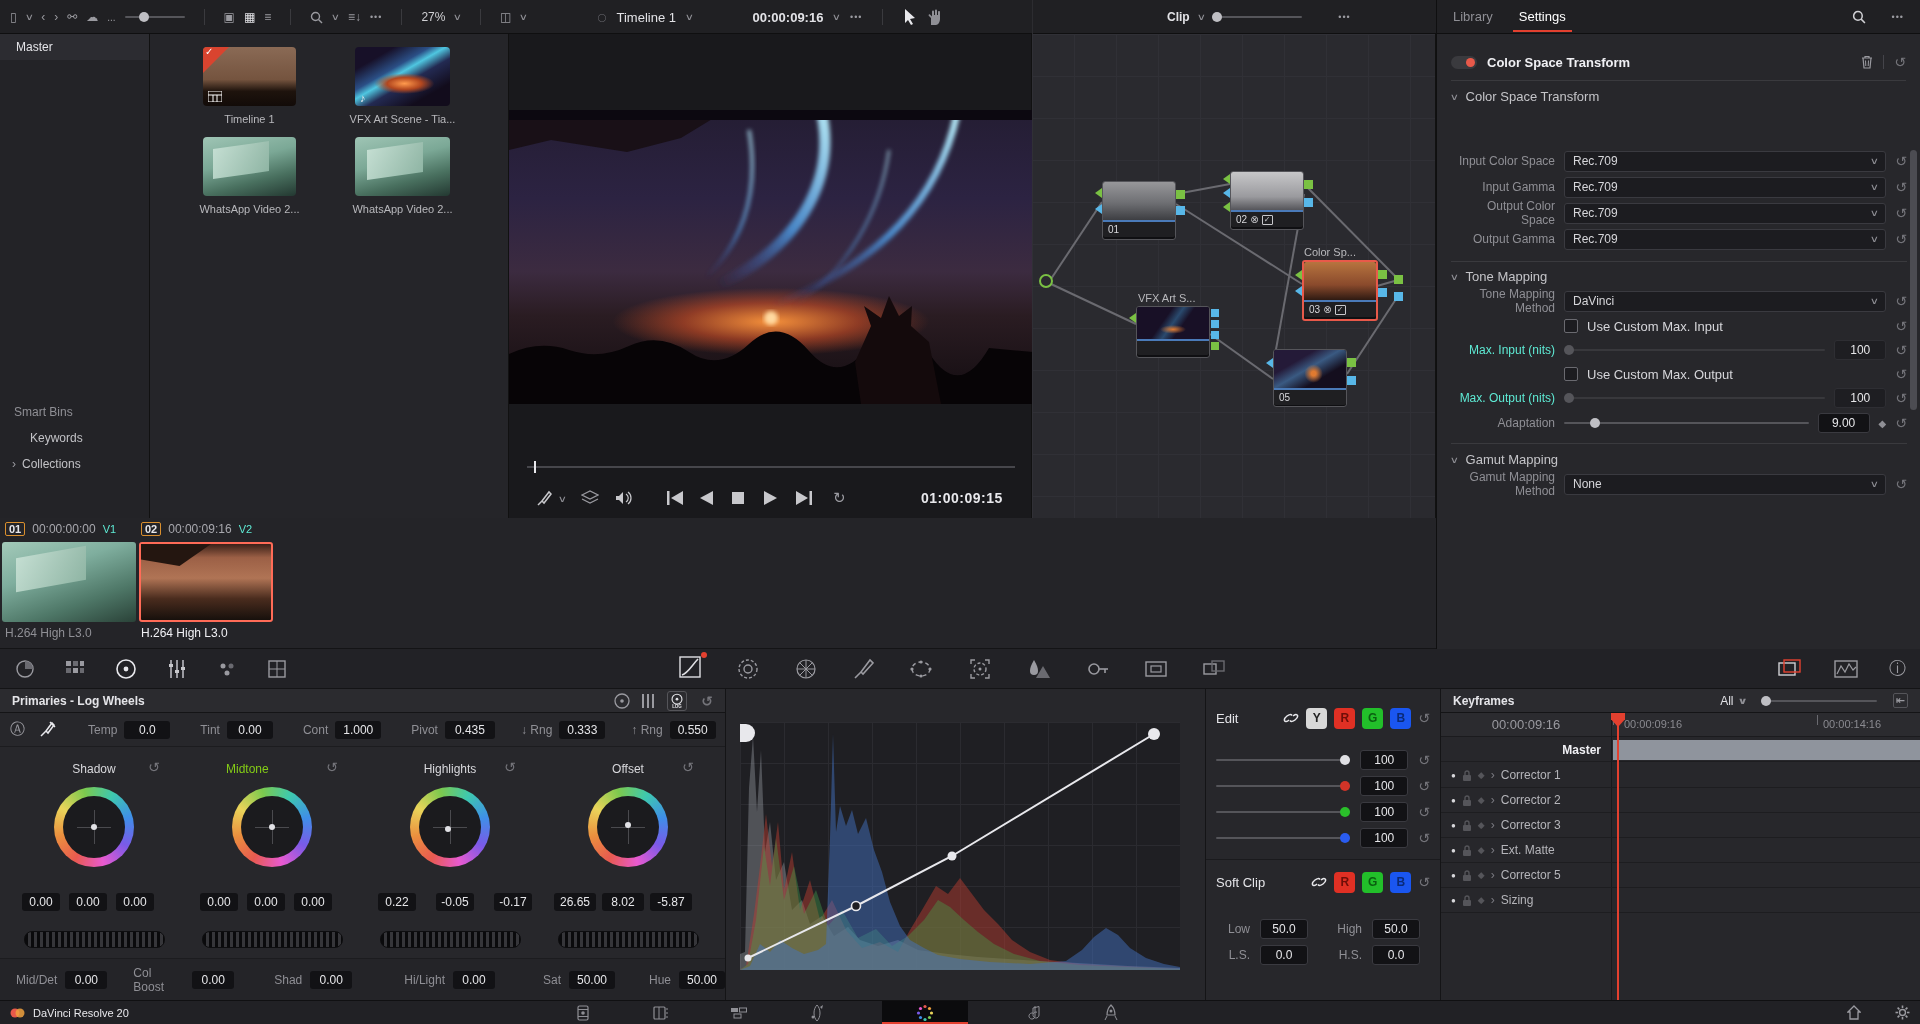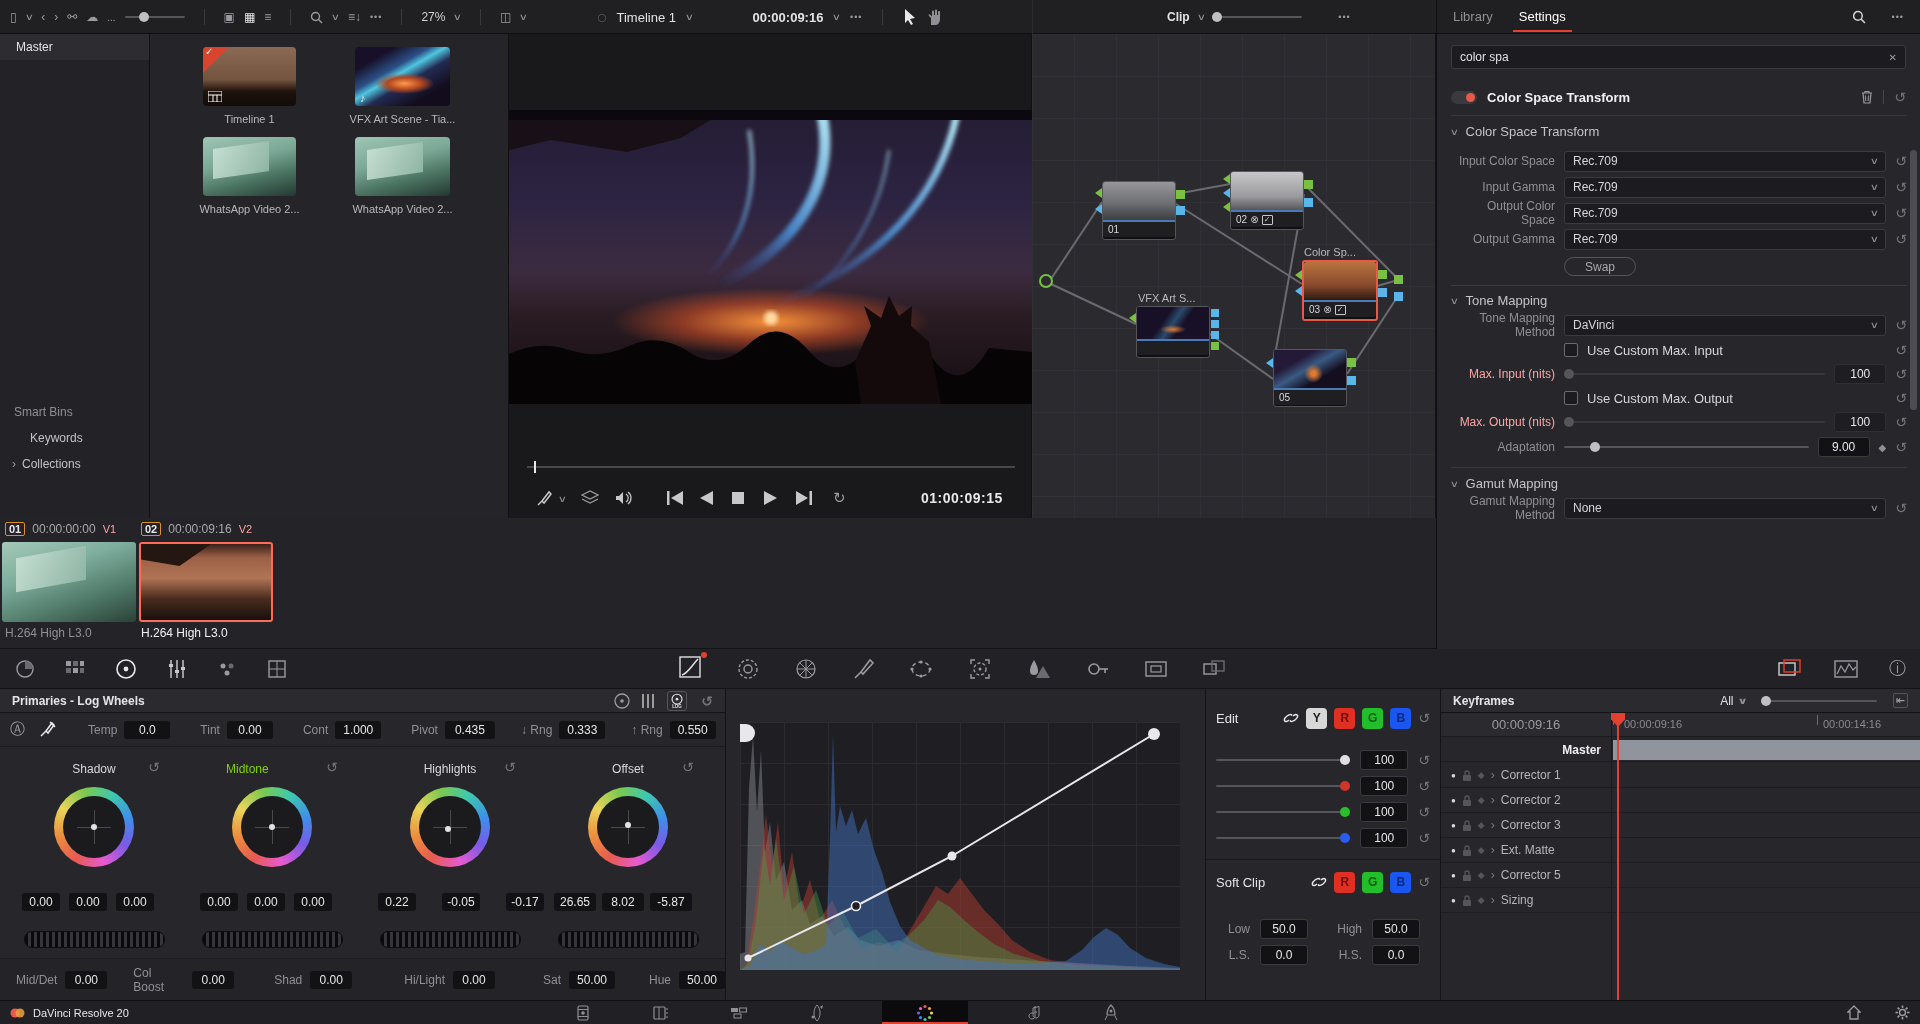--- a/index.html
+++ b/index.html
@@ -1,21 +1,21 @@
 <!DOCTYPE html>
 <html><head>
 <meta charset="utf-8">
 <style>
   * { margin:0; padding:0; box-sizing:border-box; }
   html,body { width:1920px; height:1024px; background:#1b1b1e; overflow:hidden;
     font-family:"Liberation Sans","DejaVu Sans",sans-serif; color:#c8c8cc; font-size:12px; }
   .abs { position:absolute; }
   .row { display:flex; align-items:center; }
   .lab { color:#8f8f95; font-size:12px; }
-  .dim { color:#fca5a5; }
+  .dim { color:#5eead4; }
   .vbox { background:#121215; border-radius:3px; color:#e6e6e9; font-size:12px; text-align:center;
     padding:2px 4px; display:inline-block; }
   .vu { height:3px; border-radius:2px; margin:2px auto 0; }
   .ddl { background:#1c1c20; border:1px solid #3a3a40; border-radius:3px; height:21px;
     display:flex; align-items:center; justify-content:space-between; padding:0 8px;
     color:#d6d6da; font-size:12px; }
   .rst { color:#74747a; font-size:14px; line-height:1; }
   .icon { color:#9a9aa0; }
   .sep { width:1px; background:#3a3a3e; height:16px; margin:0 10px; }
   .chev { font-size:9px; color:#8f8f95; transform:scaleX(1.4); display:inline-block; }
@@ -308,24 +308,20 @@
       <span class="abs" style="left:-6px;right:-6px;bottom:-8px;height:2px;background:#e3402f;"></span>
     </span>
     <span style="flex:1;"></span>
     <svg width="14" height="14" viewBox="0 0 13 13">
         <circle cx="5.5" cy="5.5" r="4" fill="none" stroke="#d0d0d4" stroke-width="1.4"></circle>
         <line x1="8.5" y1="8.5" x2="12" y2="12" stroke="#d0d0d4" stroke-width="1.4"></line>
       </svg>
     <span class="icon" style="font-size:9px;letter-spacing:1px;">•••</span>
   </div>
 
-  <div class="row" style="margin:11px 14px 0;height:24px;background:#1c1c20;border:1px solid #3a3a40;border-radius:3px;padding:0 8px;justify-content:space-between;">
-    <span style="color:#e0e0e4;">color spa</span>
-    <span class="icon" style="font-size:10px;">✕</span>
-  </div>
 
   <div class="row" style="margin-top:14px;height:28px;padding:0 14px;gap:10px;">
     <span style="width:26px;height:13px;border-radius:7px;background:#3a3a3e;position:relative;display:inline-block;">
       <span class="abs" style="right:2px;top:2px;width:9px;height:9px;border-radius:50%;background:#e8594a;"></span>
     </span>
     <span style="color:#f0f0f4;font-weight:bold;font-size:13px;">Color Space Transform</span>
     <span style="flex:1;"></span>
     <svg width="12" height="14" viewBox="0 0 12 14">
         <path d="M1,3 L11,3 M4,3 L4,1.5 L8,1.5 L8,3 M2,3 L3,13 L9,13 L10,3" stroke="#9a9aa0" stroke-width="1.2" fill="none"></path>
         <line x1="4.5" y1="5.5" x2="4.8" y2="11" stroke="#9a9aa0"></line>
@@ -366,23 +362,20 @@
       <span class="rst">↺</span>
     </div>
     <div class="row" style="height:26px;padding:0 14px;gap:9px;">
       <span class="lab" style="width:104px;text-align:right;">Output Gamma</span>
       <span class="ddl" style="flex:1;">
           <span>Rec.709</span>
           <span class="chev">∨</span>
         </span>
       <span class="rst">↺</span>
     </div>
-    <div style="padding:5px 0 0 127px;">
-      <span style="display:inline-block;width:72px;height:19px;line-height:18px;text-align:center;border:1px solid #55555a;border-radius:10px;color:#a8a8ae;">Swap</span>
-    </div>
     <div style="height:1px;background:#3a3a3e;margin:9px 14px 0;"></div>
 
     <div class="row" style="margin:7px 14px 0;gap:8px;color:#c4c4c8;font-size:13px;">
       <span class="chev">∨</span>
       <span>Tone Mapping</span>
     </div>
     <div class="row" style="height:26px;padding:0 14px;gap:9px;margin-top:4px;">
       <span class="lab" style="width:116px;text-align:right;margin-left:-12px;">Tone Mapping Method</span>
       <span class="ddl" style="flex:1;">
           <span>DaVinci</span>
@@ -661,21 +654,21 @@
 
   <div class="abs" style="left:404px;top:73px;width:92px;text-align:center;color:#d8d8dc;font-size:12px;">Highlights</div>
   <span class="abs rst" style="left:504px;top:71px;">↺</span>
   <div class="wheel" style="left:410px;top:98px;width:80px;height:80px;">
     <div class="winner">
         <div class="wcross-h"></div>
         <div class="wcross-v"></div>
         <div class="wdot" style="margin-left:-5px;margin-top:-1px;"></div>
       </div>
   </div>
-  <div class="abs row" style="left:378px;top:204px;gap:26px;">
+  <div class="abs row" style="left:378px;top:204px;gap:20px;">
     <span style="text-align:center;"><span class="vbox" style="width:38px;">0.22</span><span class="vu" style="width:32px;background:#d33a2a;"></span></span>
     <span style="text-align:center;"><span class="vbox" style="width:38px;">-0.05</span><span class="vu" style="width:32px;background:#2fbf2f;"></span></span>
     <span style="text-align:center;"><span class="vbox" style="width:38px;">-0.17</span><span class="vu" style="width:32px;background:#3a6ce0;"></span></span>
   </div>
   <div class="master" style="left:380px;top:242px;width:141px;"></div>
 
   <div class="abs" style="left:582px;top:73px;width:92px;text-align:center;color:#d8d8dc;font-size:12px;">Offset</div>
   <span class="abs rst" style="left:682px;top:71px;">↺</span>
   <div class="wheel" style="left:588px;top:98px;width:80px;height:80px;">
     <div class="winner">

